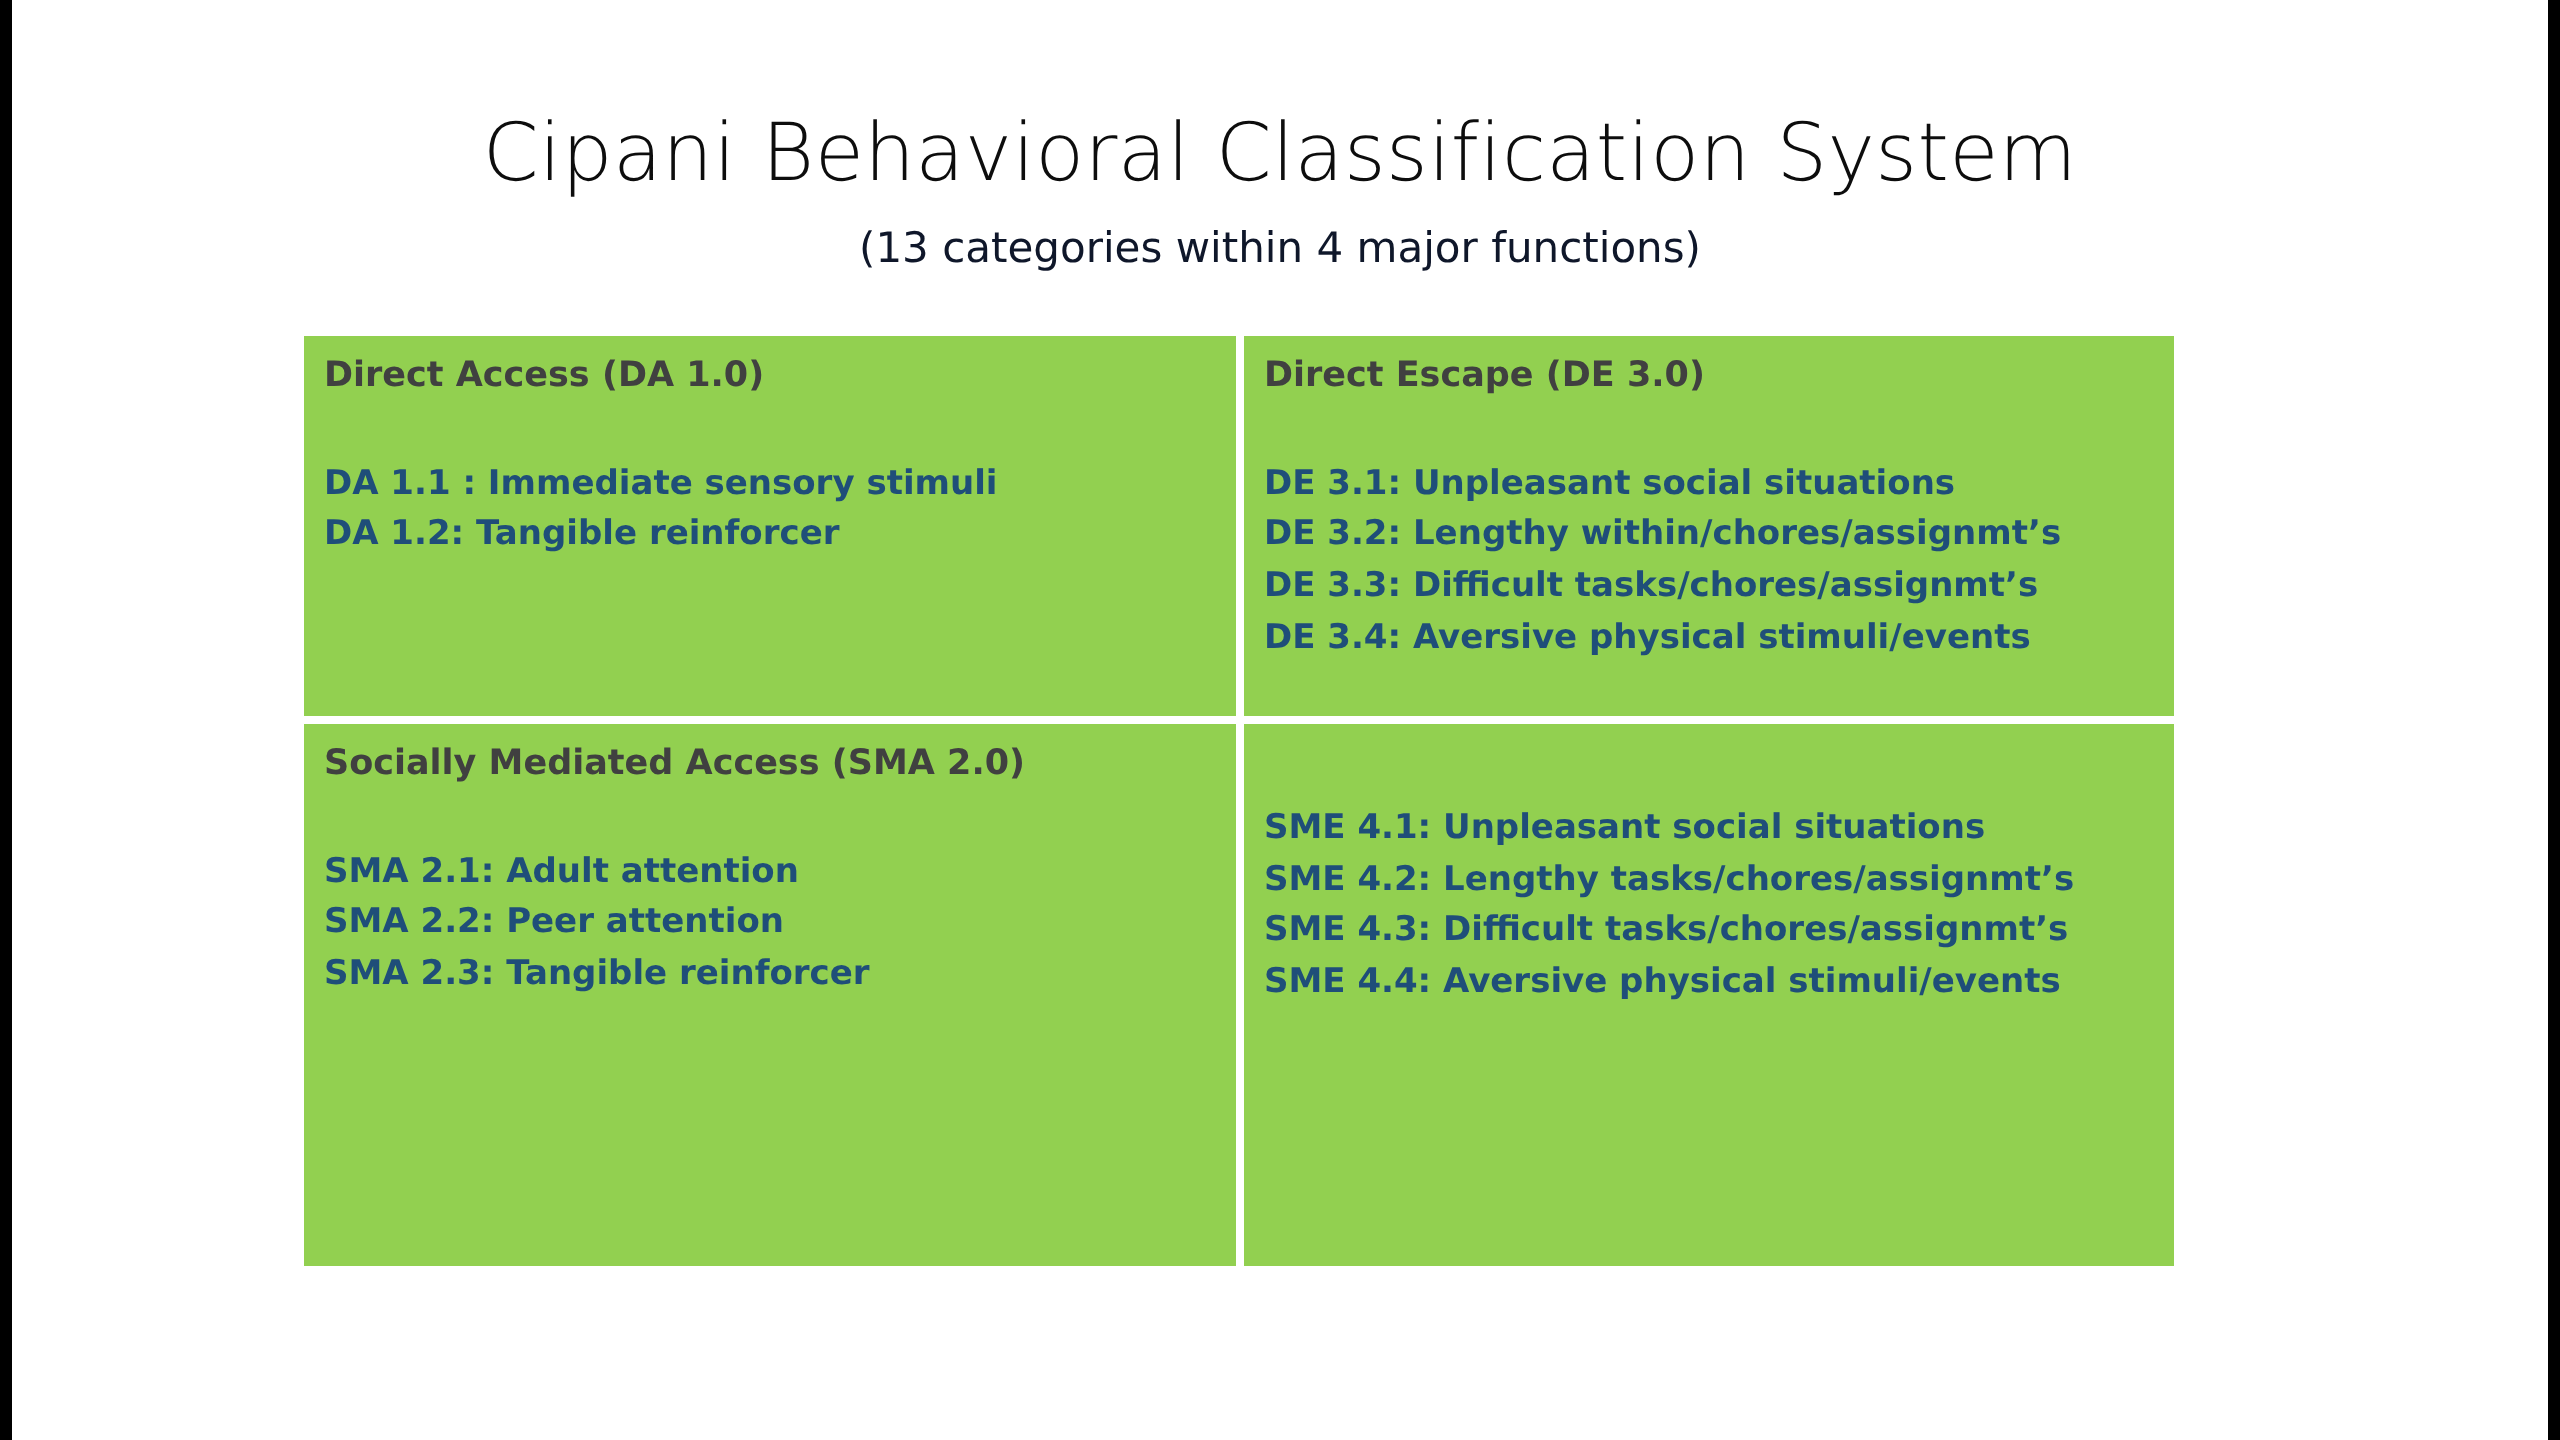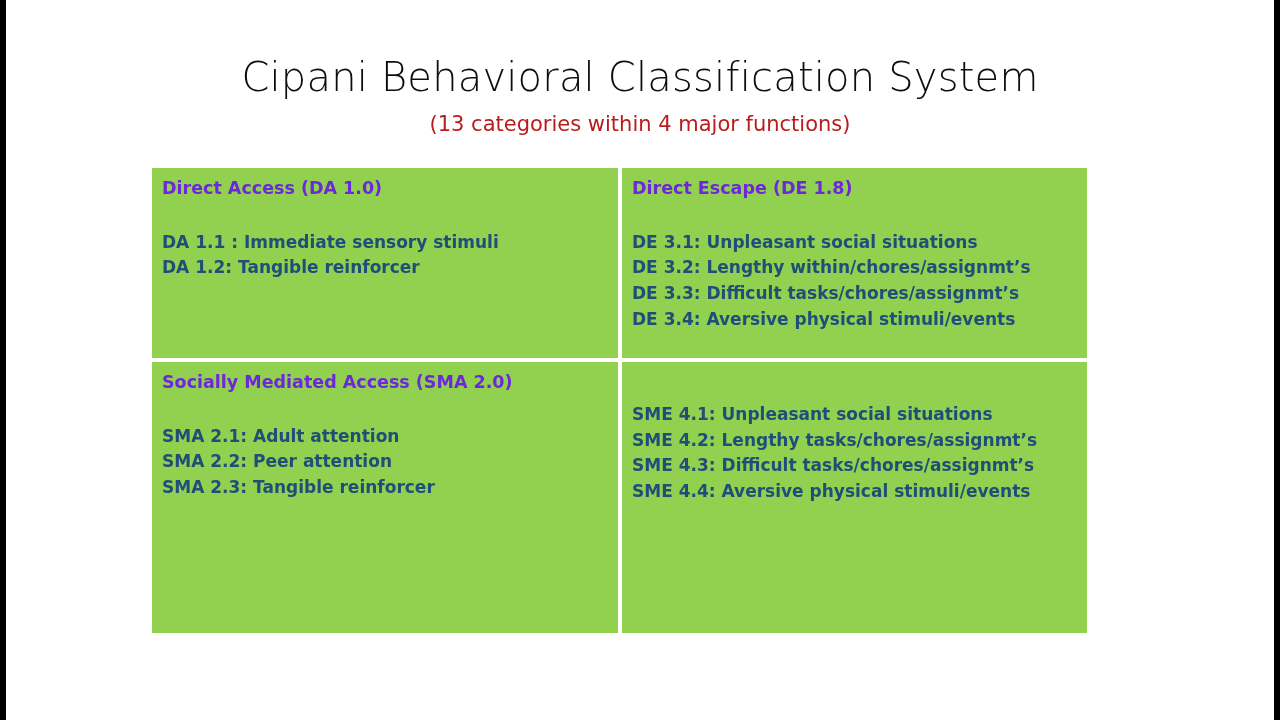--- a/index.html
+++ b/index.html
@@ -42,21 +42,21 @@
     font-weight: 300;
     line-height: 1.05;
     color: #0d0d0d;
     letter-spacing: 0.2px;
     white-space: nowrap;
   }
   #slide-subtitle {
     font-family: "DejaVu Sans", sans-serif;
     font-size: 21px;
     font-weight: 400;
-    color: #b91c1c;
+    color: #0f172a;
     margin-top: 14px;
     white-space: nowrap;
   }
 
   #matrix {
     position: absolute;
     left: 152px;
     top: 168px;
     width: 935px;
     height: 461px;
@@ -69,21 +69,21 @@
   .quadrant {
     background: #92d050;
     padding: 10px 0 0 10px;
     box-sizing: border-box;
     overflow: hidden;
   }
   .quad-title {
     font-family: "DejaVu Sans", sans-serif;
     font-size: 17.5px;
     font-weight: bold;
-    color: #6d28d9;
+    color: #404040;
     line-height: 1.25;
     white-space: nowrap;
   }
   .quad-items {
     margin-top: 30px;
   }
   .quad-item {
     font-family: "DejaVu Sans", sans-serif;
     font-size: 17px;
     font-weight: bold;
@@ -109,21 +109,21 @@
 
     <div class="quadrant">
       <div class="quad-title">Direct Access (DA 1.0)</div>
       <div class="quad-items">
         <div class="quad-item">DA 1.1 : Immediate sensory stimuli</div>
         <div class="quad-item">DA 1.2: Tangible reinforcer</div>
       </div>
     </div>
 
     <div class="quadrant">
-      <div class="quad-title">Direct Escape (DE 1.8)</div>
+      <div class="quad-title">Direct Escape (DE 3.0)</div>
       <div class="quad-items">
         <div class="quad-item">DE 3.1: Unpleasant social situations</div>
         <div class="quad-item">DE 3.2: Lengthy within/chores/assignmt’s</div>
         <div class="quad-item">DE 3.3: Difficult tasks/chores/assignmt’s</div>
         <div class="quad-item">DE 3.4: Aversive physical stimuli/events</div>
       </div>
     </div>
 
     <div class="quadrant">
       <div class="quad-title">Socially Mediated Access (SMA 2.0)</div>

